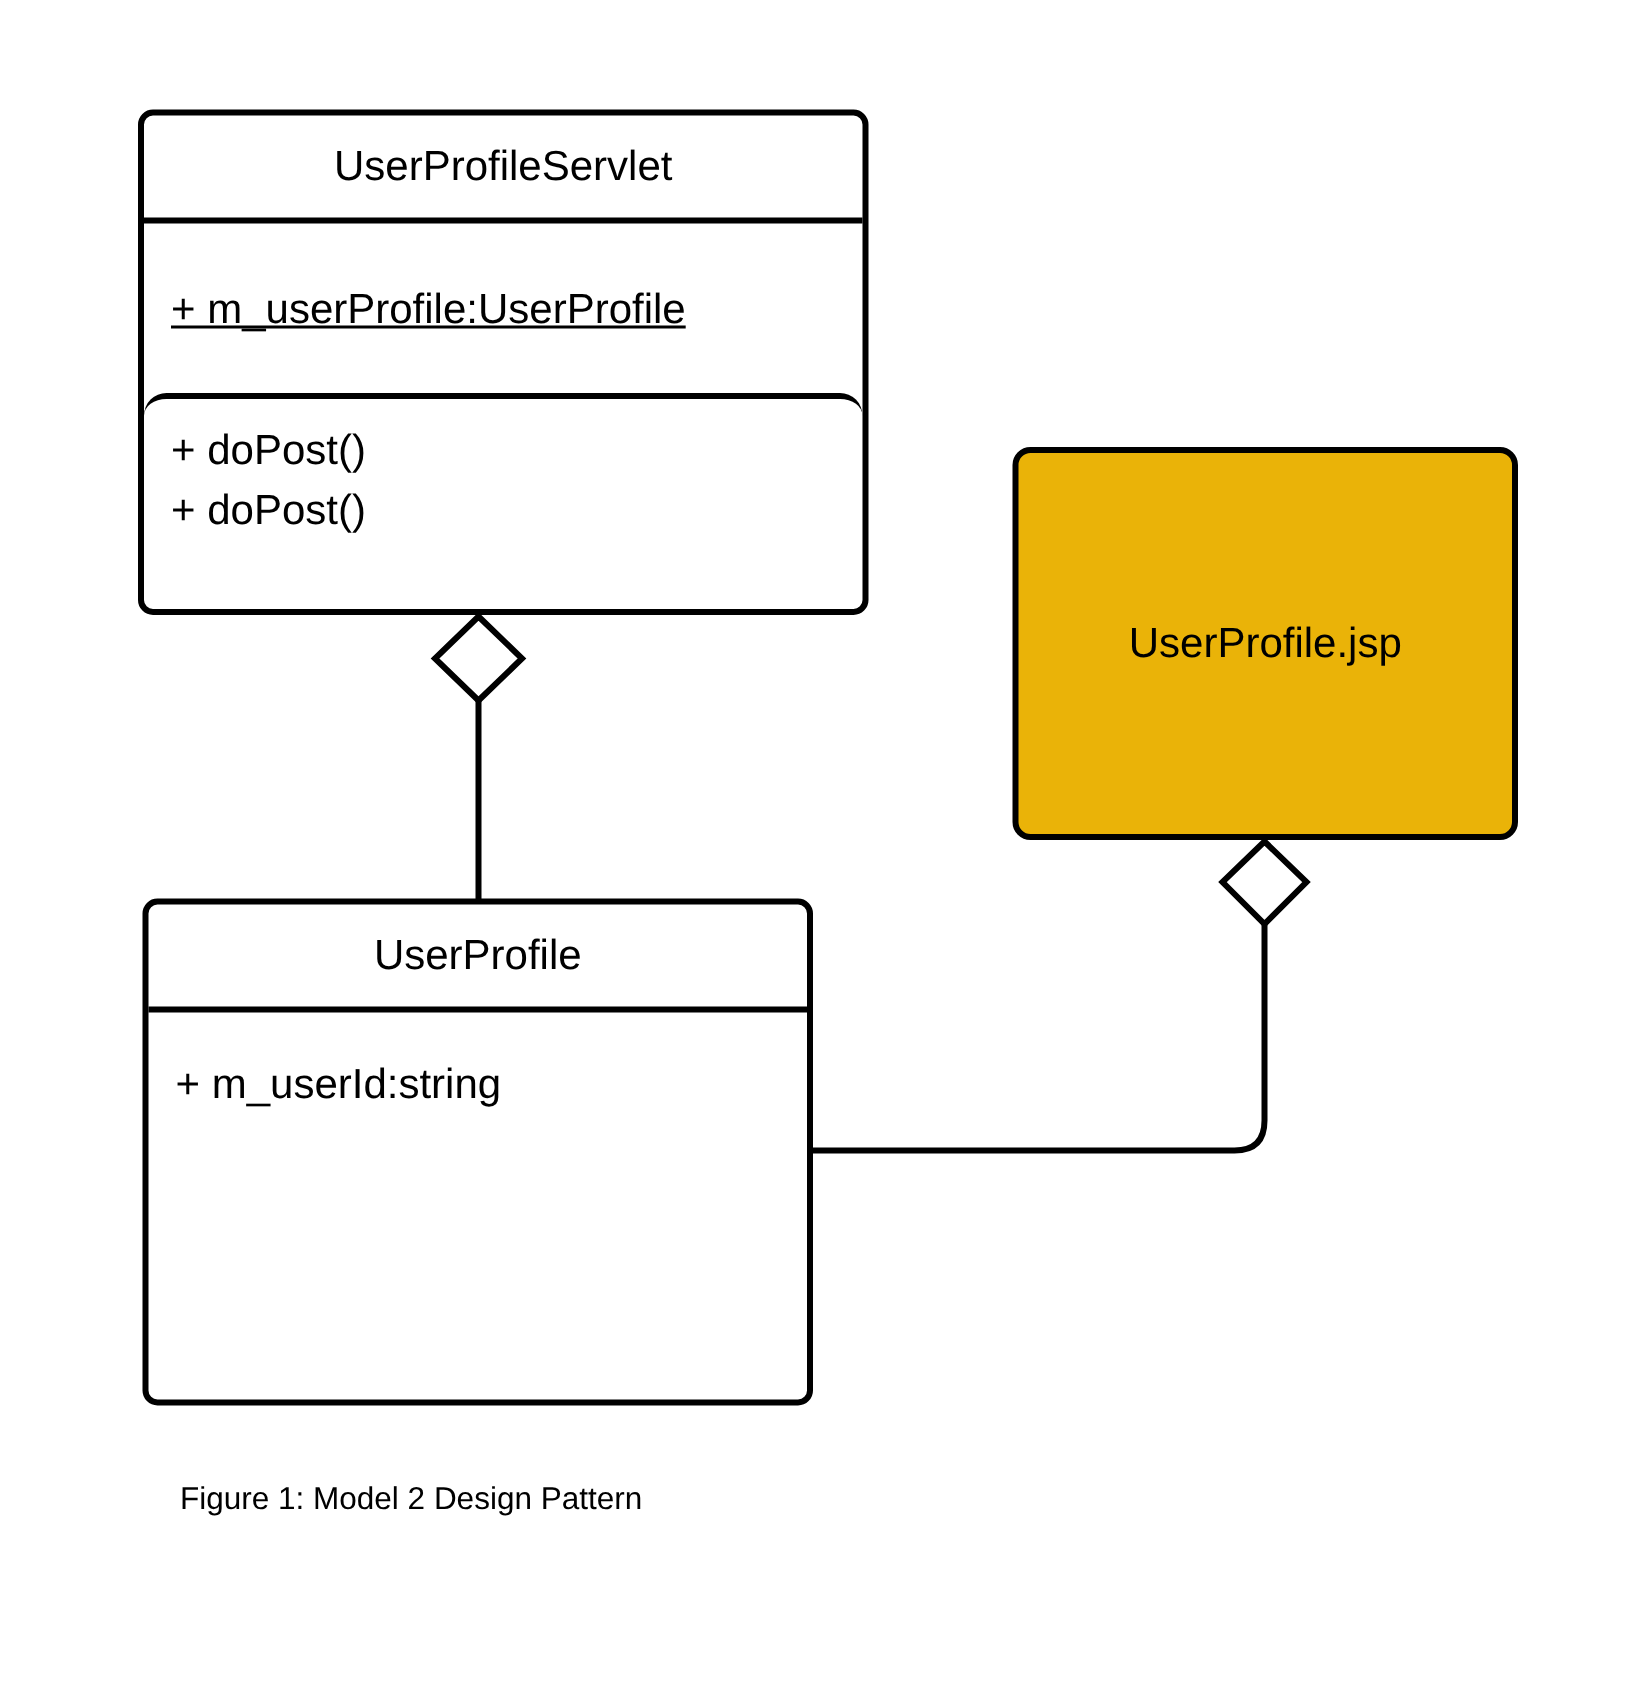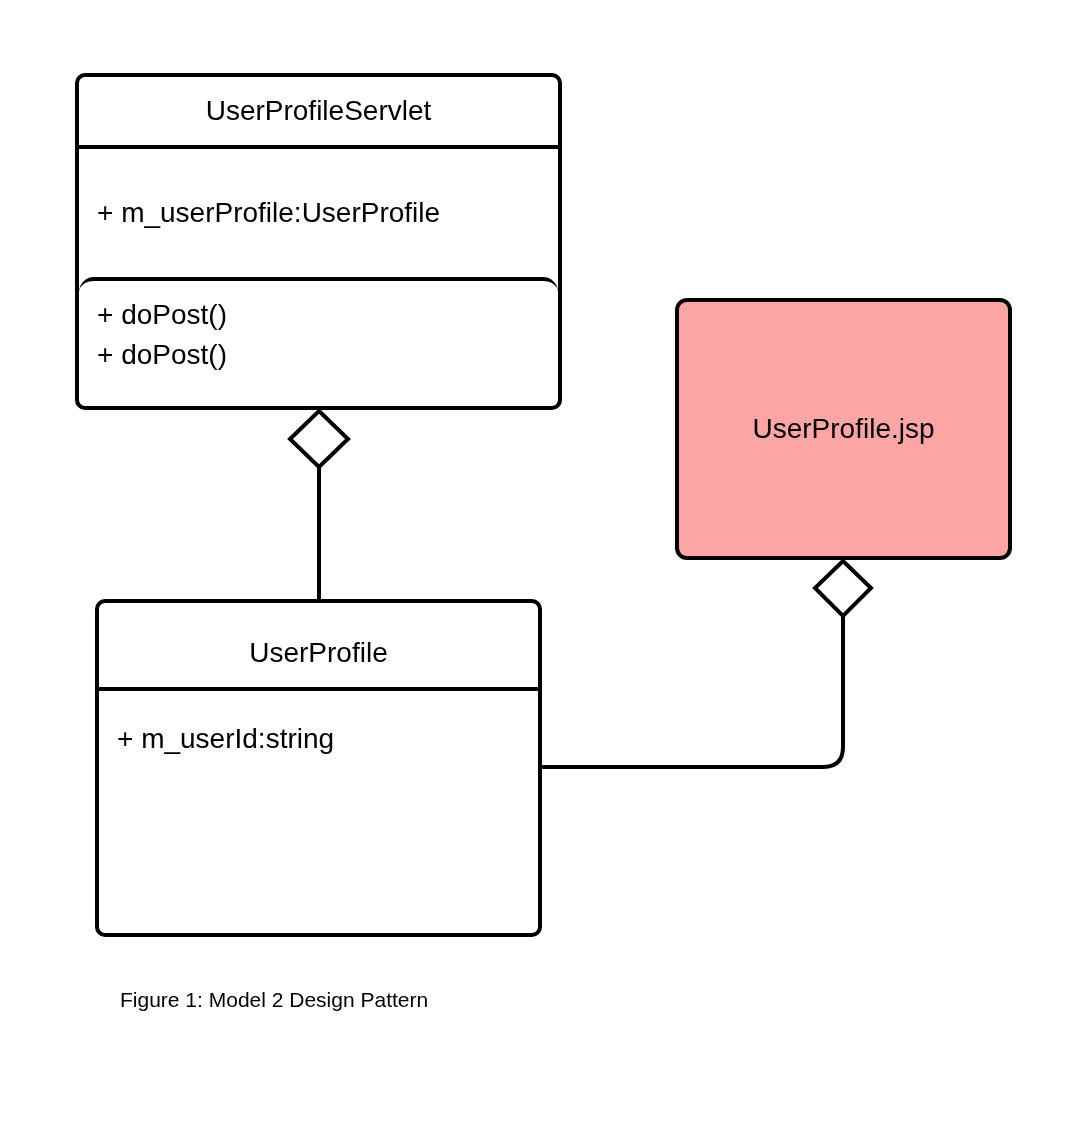--- a/index.html
+++ b/index.html
@@ -63,52 +63,52 @@
     border-top: 4px solid #000000;
     box-sizing: border-box;
     padding-left: 18px;
     flex: 1;
   }
   .member {
     line-height: 40px;
     white-space: nowrap;
   }
   #box-servlet {
-    left: 75px;
+    left: 92px;
     top: 73px;
     width: 487px;
     height: 337px;
   }
   #box-servlet .title { height: 68px; }
-  #box-servlet .attrs { height: 132px; }
+  #box-servlet .attrs { height: 117px; text-decoration: underline; }
   #box-servlet .methods { padding-top: 14px; border-radius: 15px; }
 
   #box-jsp {
     position: absolute;
     left: 675px;
     top: 298px;
     width: 337px;
     height: 262px;
-    background: #fca5a5;
+    background: #eab308;
     border: 4px solid #000000;
     border-radius: 12px;
     box-sizing: border-box;
     display: flex;
     align-items: center;
     justify-content: center;
     font-size: 28px;
   }
 
   #box-userprofile {
     left: 95px;
     top: 599px;
     width: 447px;
     height: 338px;
   }
-  #box-userprofile .title { height: 68px; margin-top: 16px; }
+  #box-userprofile .title { height: 68px; }
   #box-userprofile .attrs { height: 100px; }
   #box-userprofile .methods { padding-top: 22px; }
 
   .caption {
     position: absolute;
     left: 120px;
     top: 988px;
     font-size: 21px;
     white-space: nowrap;
   }

